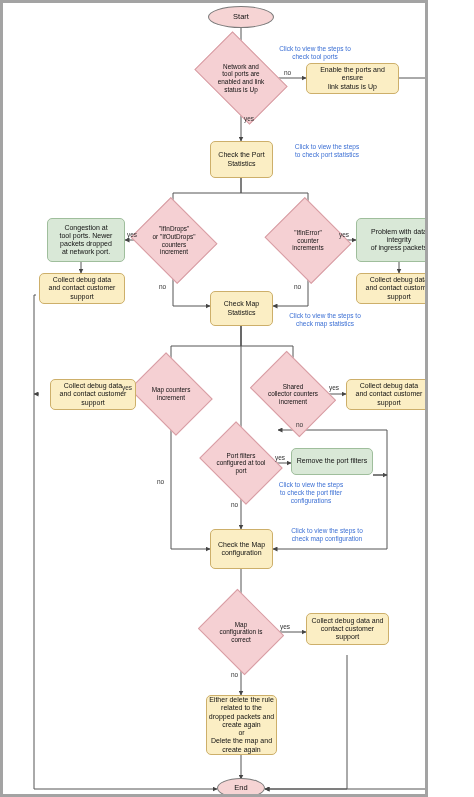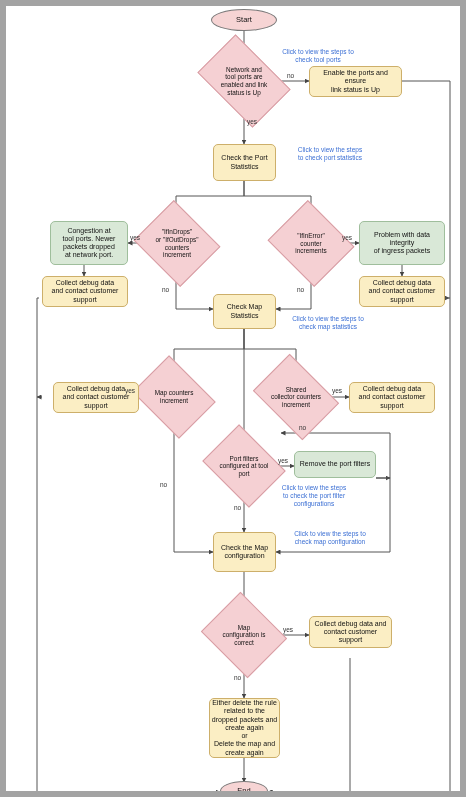--- a/index.html
+++ b/index.html
@@ -1,24 +1,24 @@
 <!DOCTYPE html>
 <html><head>
 <meta charset="utf-8">
 <title>Troubleshooting Flowchart</title>
 <style>
   html,body{margin:0;padding:0;background:#ffffff;}
   body{font-family:"Liberation Sans",sans-serif;}
   #canvas{
     position:relative;
-    width:466px;height:797px;
+    width:428px;height:797px;
     background:#ffffff;
     overflow:hidden;
     box-sizing:border-box;
-    border:6px solid #a3a3a3;
+    border:3px solid #a3a3a3;
   }
   svg#edges{position:absolute;left:0;top:0;width:474px;height:797px;}
   .node{position:absolute;box-sizing:border-box;display:flex;align-items:center;justify-content:center;text-align:center;}
   .node .txt{
     display:block;width:100%;
     line-height:1.18;
     color:#111111;
     white-space:pre-line;
     word-break:break-word;
   }

